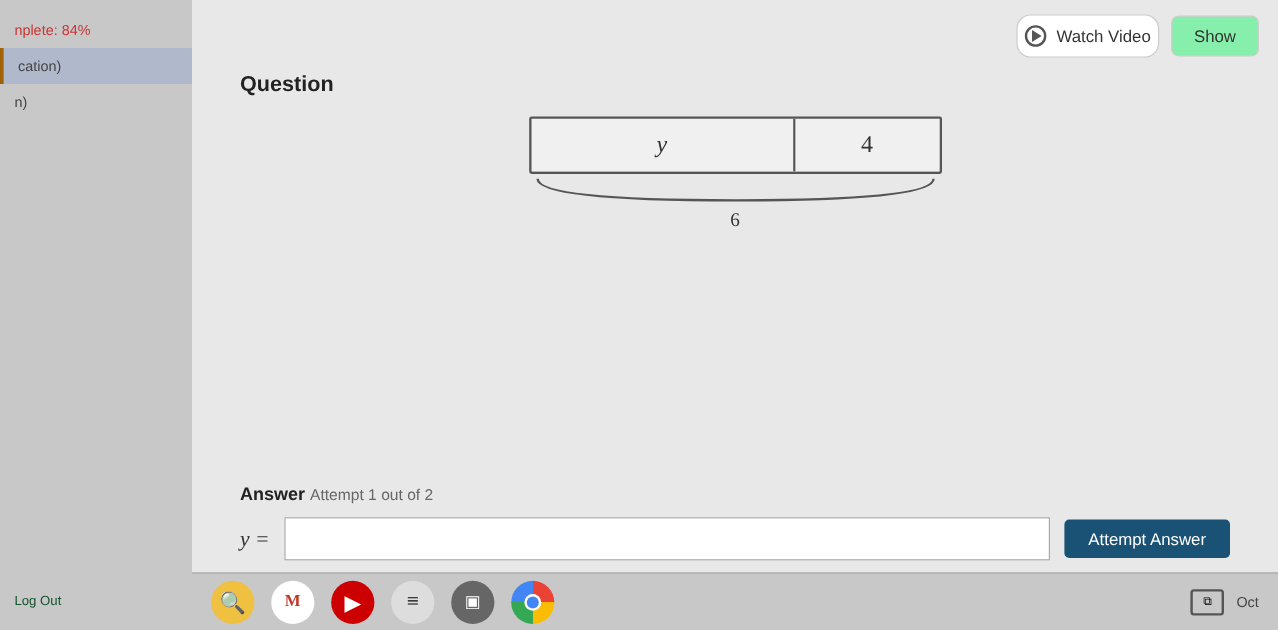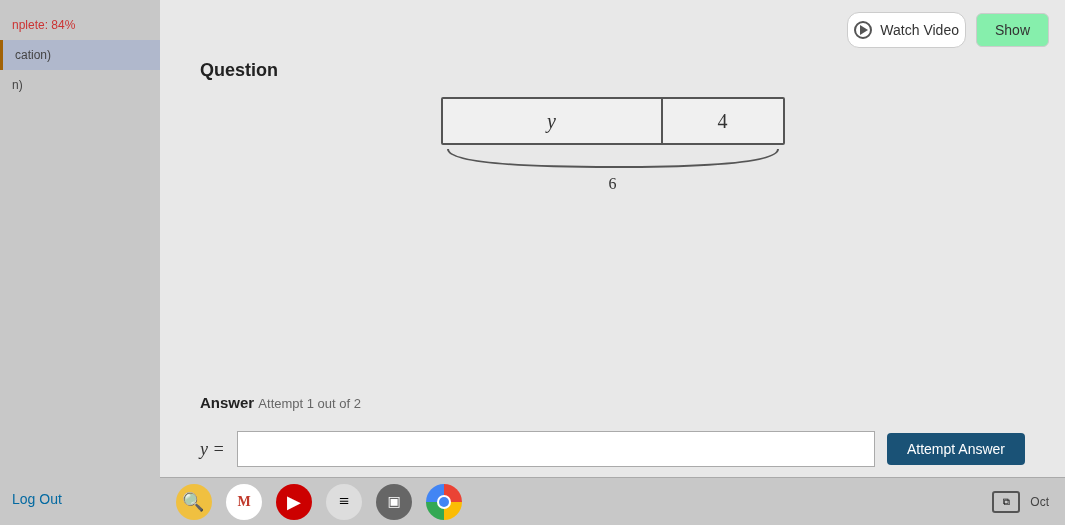--- a/index.html
+++ b/index.html
@@ -34,22 +34,22 @@
       color: #444;
       font-family: Arial, sans-serif;
     }
     .sidebar-item.highlight {
       background: #b0b8cc;
       border-left: 3px solid #a16207;
     }
     .sidebar-bottom {
       margin-top: auto;
       padding: 8px 12px;
-      font-size: 14px;
-      color: #0369a1;
+      font-size: 11px;
+      color: #14532d;
       font-family: Arial, sans-serif;
       cursor: pointer;
     }
 
     
     .main {
       flex: 1;
       background: #e8e8e8;
       display: flex;
       flex-direction: column;
@@ -196,21 +196,21 @@
 
     
     .answer-section {
       padding: 0 40px 10px 40px;
     }
 
     .answer-label {
       font-size: 15px;
       font-family: Arial, sans-serif;
       color: #222;
-      margin-bottom: 20px;
+      margin-bottom: 10px;
     }
 
     .answer-label strong {
       font-weight: bold;
     }
 
     .attempt-text {
       font-size: 13px;
       color: #666;
       font-style: normal;

